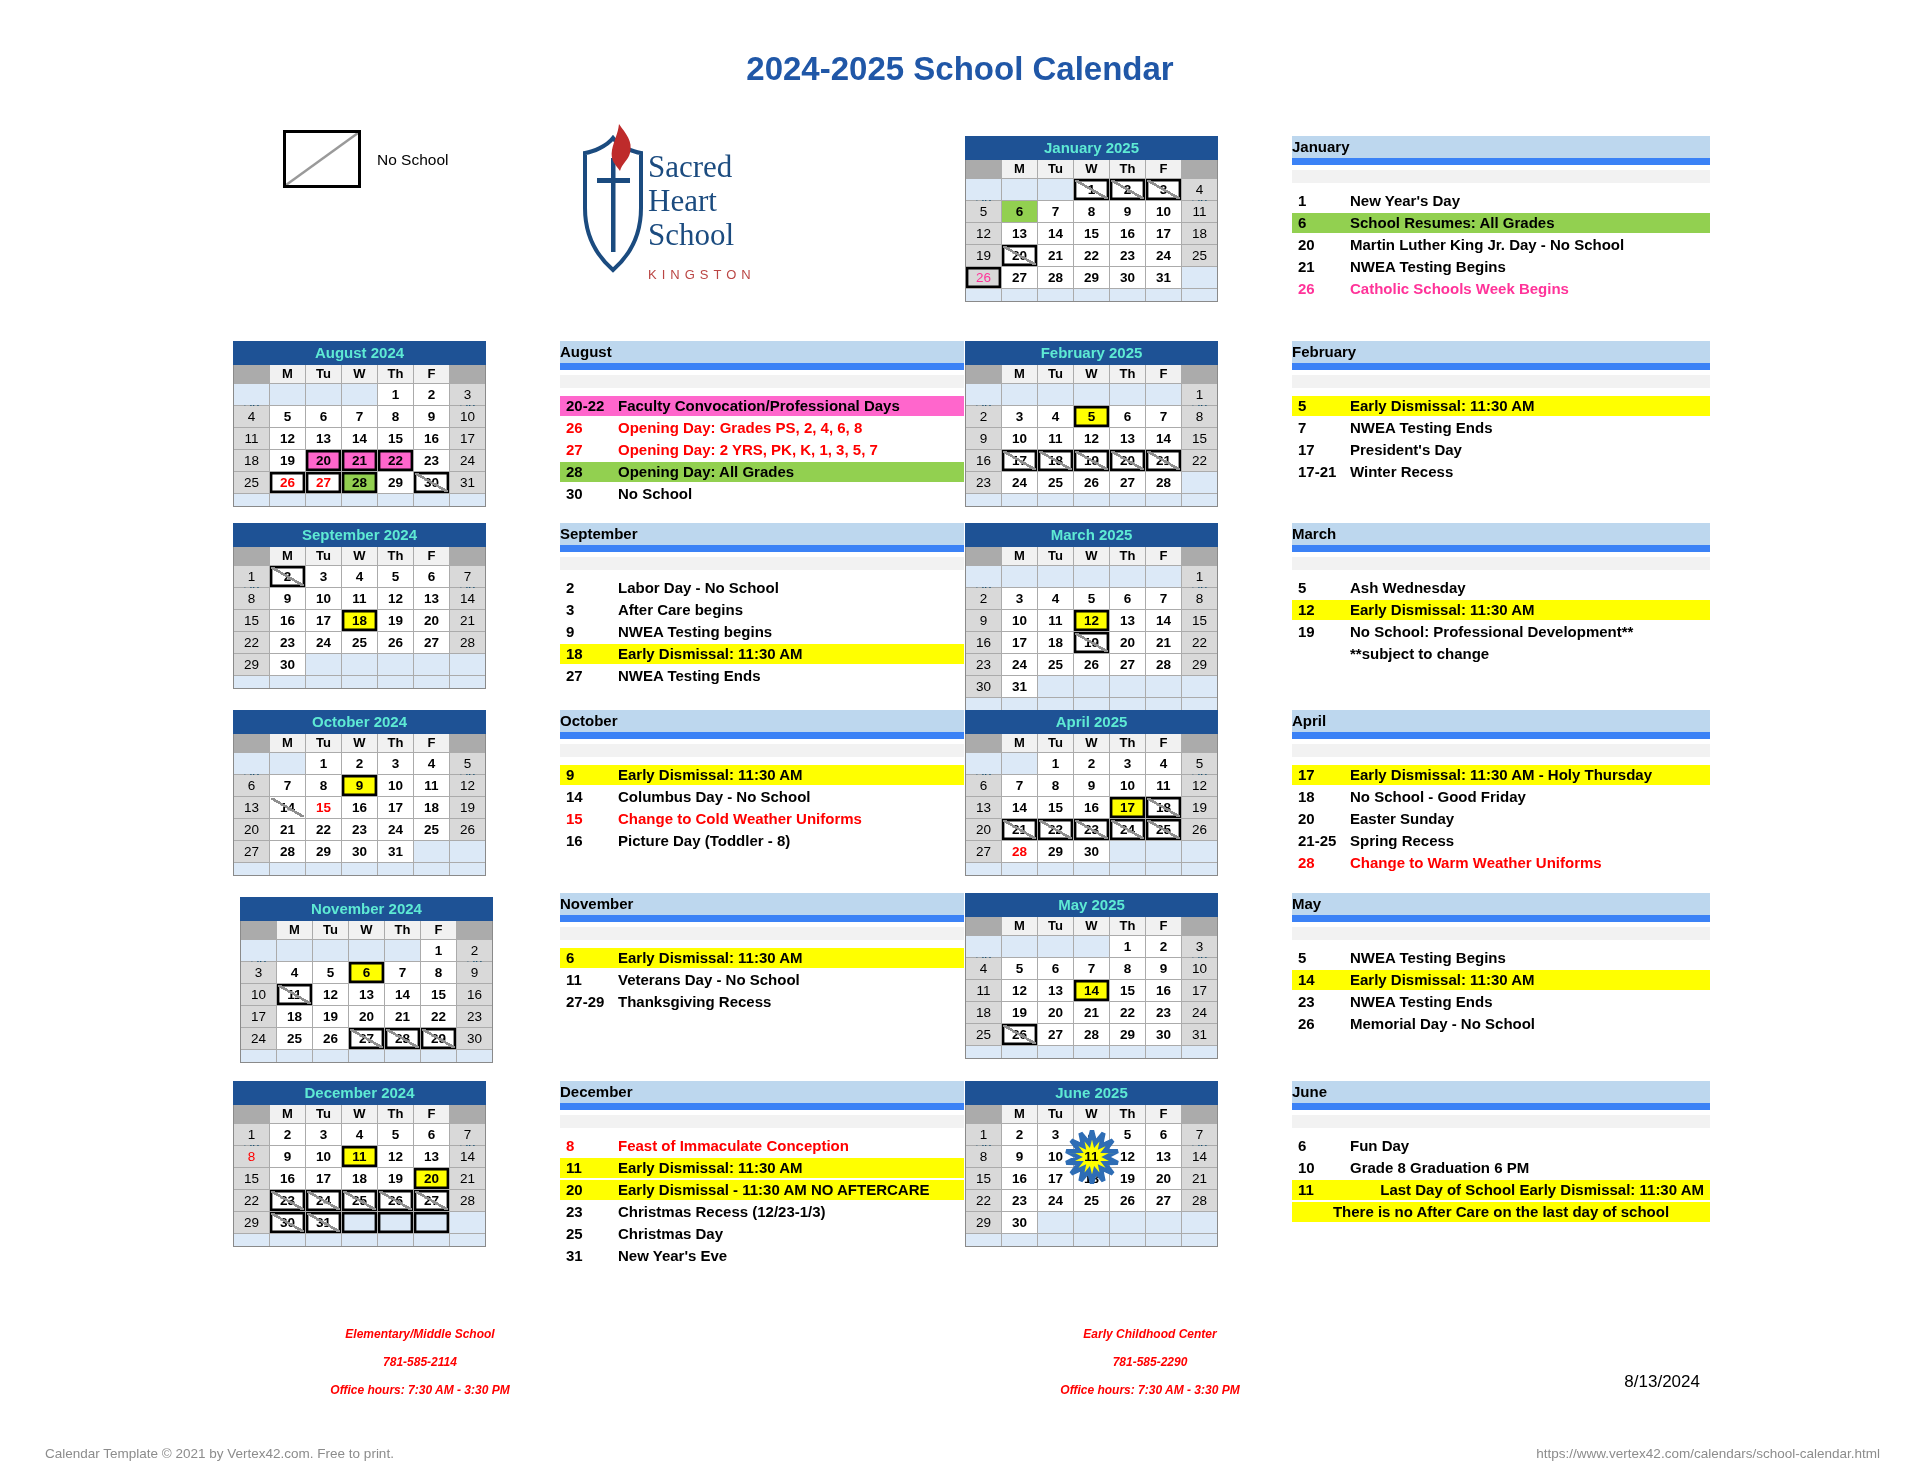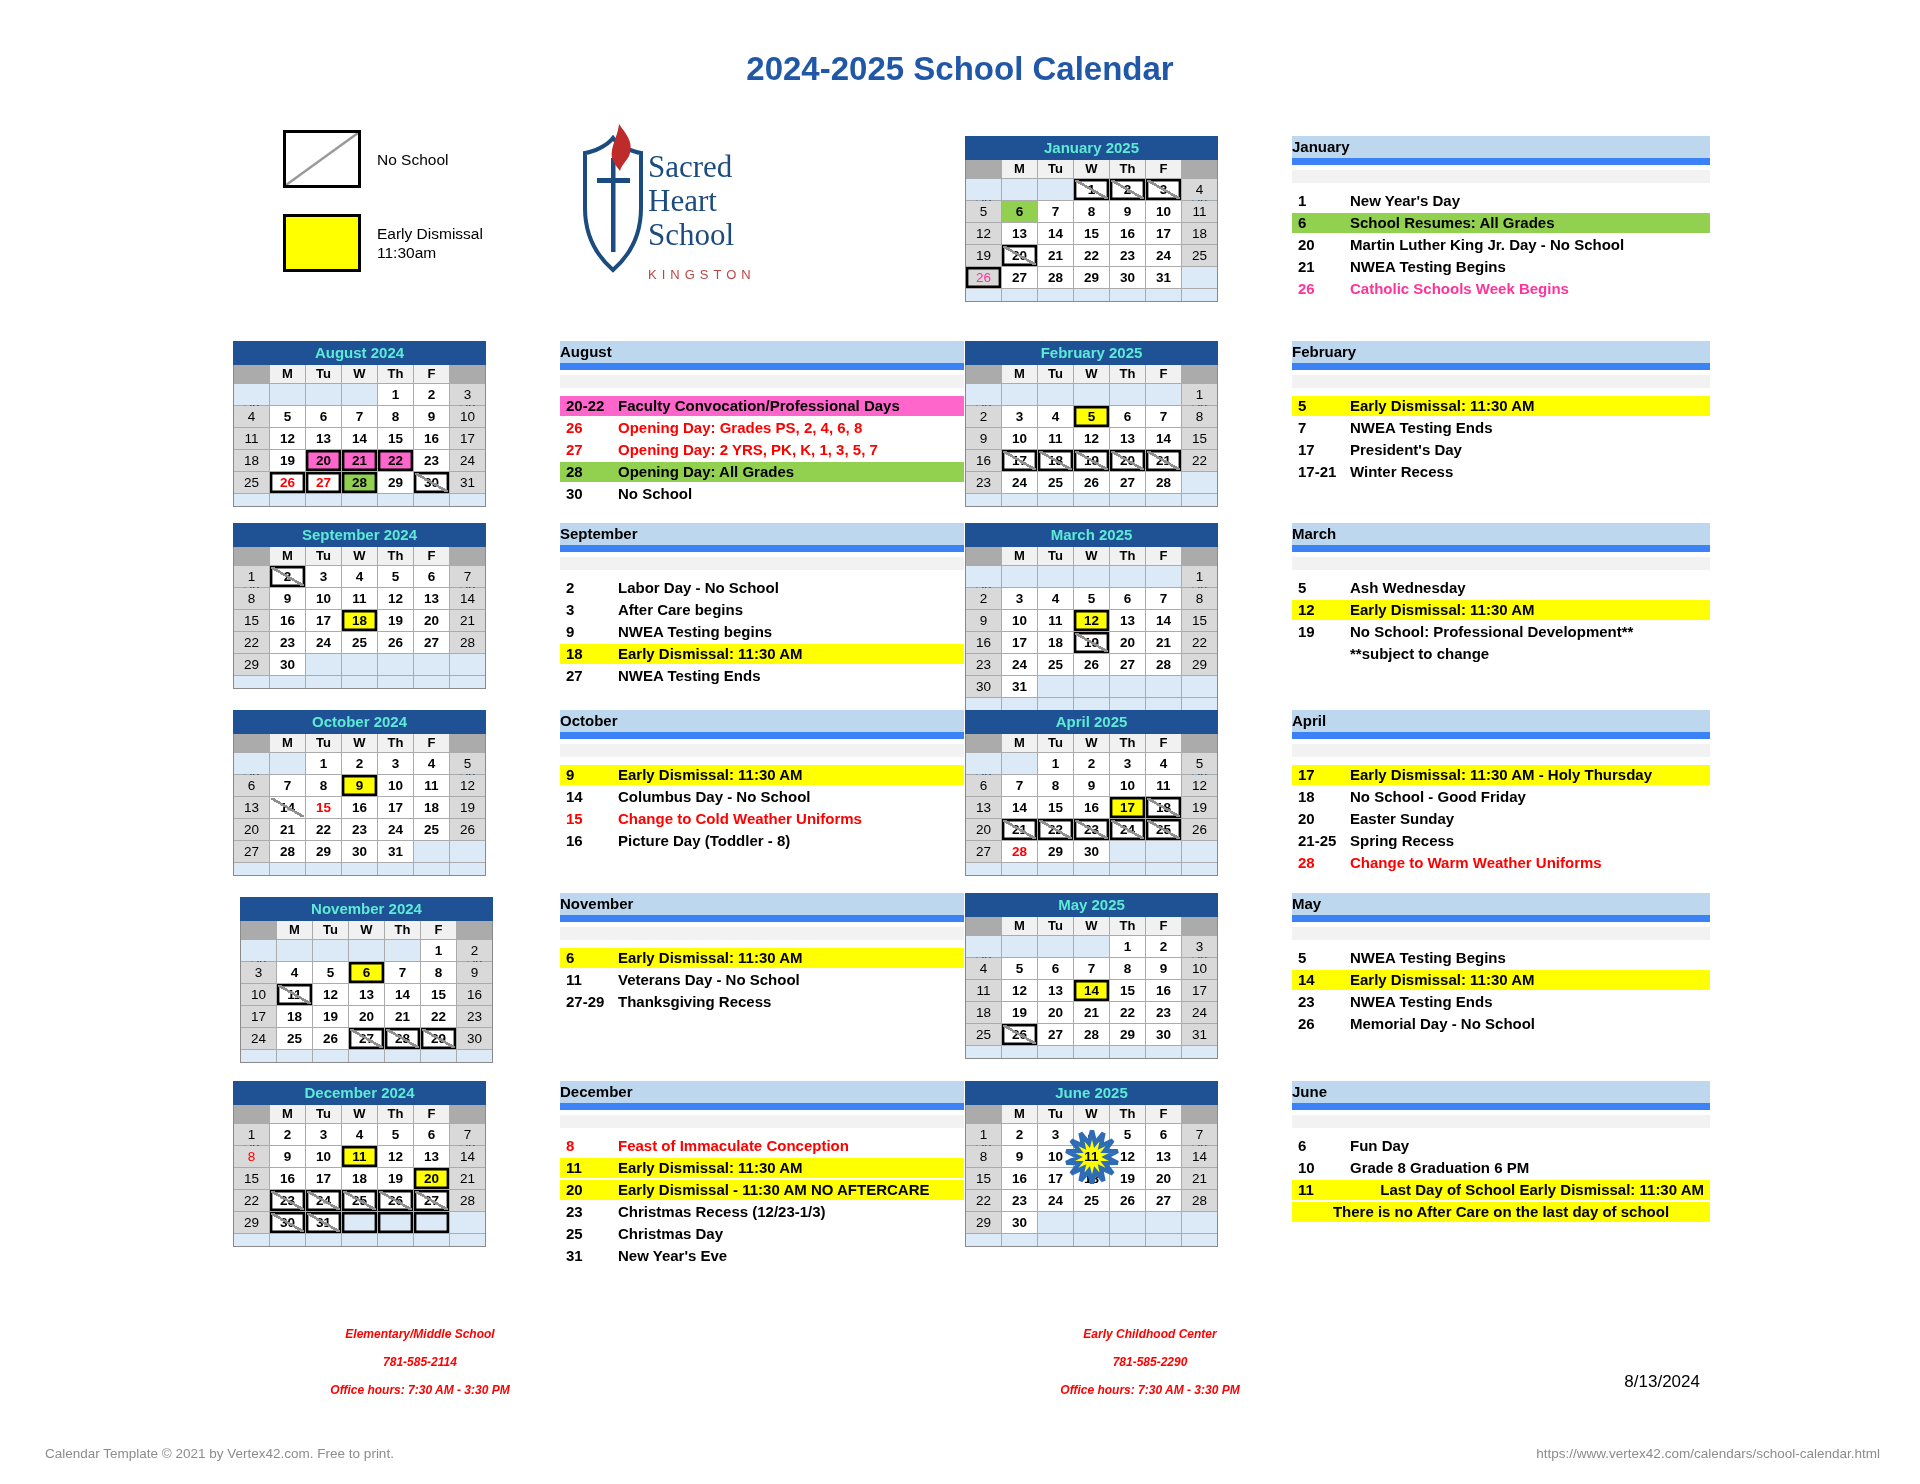--- a/index.html
+++ b/index.html
@@ -73,27 +73,20 @@
 
   <div class="legend">
     <div class="legend-row">
       <div class="legend-box">
         <svg viewBox="0 0 72 52" preserveAspectRatio="none">
           <line x1="0" y1="52" x2="72" y2="0" stroke="#9a9a9a" stroke-width="2.5"></line>
         </svg>
       </div>
       <span class="legend-label">No School</span>
     </div>
-    <div class="legend-row">
-      <div class="legend-box early"></div>
-      <span class="legend-label">
-        <span style="display:block;">Early Dismissal</span>
-        <span style="display:block;">11:30am</span>
-      </span>
-    </div>
   </div>
 
   <div class="logo">
     <svg width="70" height="152" viewBox="0 0 70 152">
       <path d="M35 14 C29 22 15 28 7 29 L7 84 C7 112 19 132 35 146 C51 132 63 112 63 84 L63 29 C55 28 41 22 35 14 Z" fill="#ffffff" stroke="#1B4B7F" stroke-width="4"></path>
       <rect x="33" y="34" width="4.5" height="94" fill="#1B4B7F"></rect>
       <rect x="19" y="54" width="33" height="5" fill="#1B4B7F"></rect>
       <path d="M41 0 C48 10 55 17 52 29 C50 37 44 39 42 47 C38 41 32 37 34 26 C36 16 40 10 41 0 Z" fill="#BE2B2B"></path>
     </svg>
     <div class="logo-text">

